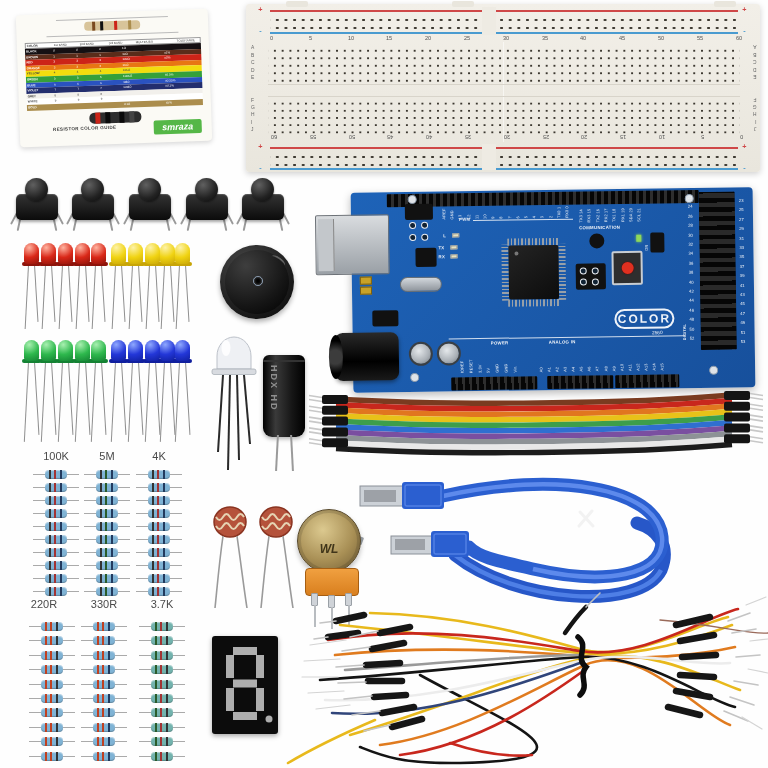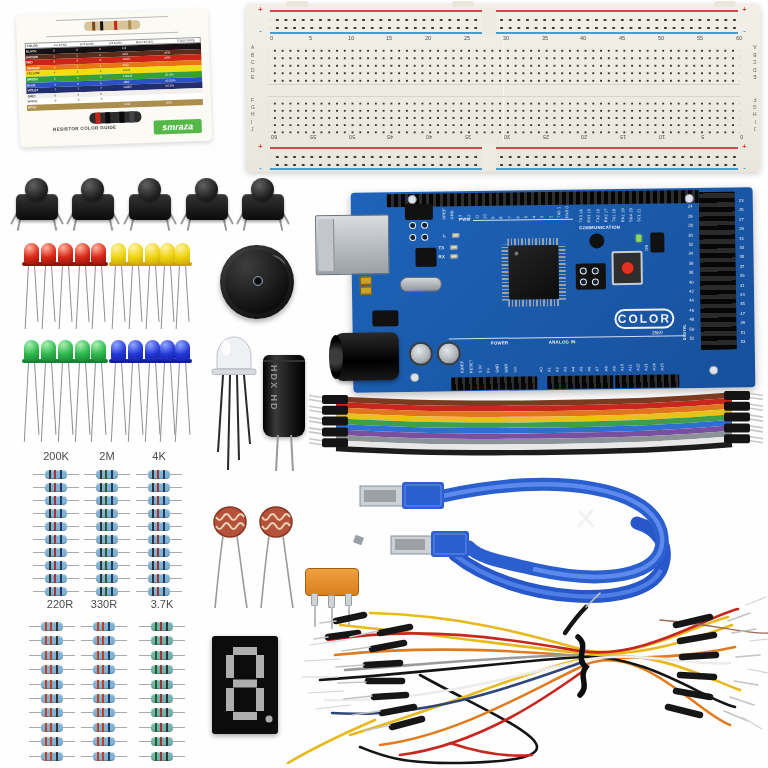--- a/index.html
+++ b/index.html
@@ -574,20 +574,23 @@
   </svg>
   <svg id="ldr2" style="left:253px;top:504px" width="46" height="112" viewBox="0 0 46 112">
     <ellipse cx="23" cy="18" rx="16" ry="15" fill="#b5523b" stroke="#8a3421" stroke-width="1.5"></ellipse>
     <path d="M9,13 q3.5,6 7,0 q3.5,-6 7,0 q3.5,6 7,0 q3.5,-6 7,0" fill="none" stroke="#e6d3b3" stroke-width="2"></path>
     <path d="M9,22 q3.5,6 7,0 q3.5,-6 7,0 q3.5,6 7,0 q3.5,-6 7,0" fill="none" stroke="#e6d3b3" stroke-width="2"></path>
     <path d="M16,32 C12,60 10,85 8,104" fill="none" stroke="#9a9a9a" stroke-width="1.6"></path>
     <path d="M30,32 C34,60 37,85 40,104" fill="none" stroke="#9a9a9a" stroke-width="1.6"></path>
   </svg>
 
   <div id="pot-notch"></div>
+  <div id="pot-body">
+    <div class="wl">WL</div>
+  </div>
   <div id="pot-base"></div>
   <div class="pot-leg-top" style="left:311px;top:593px"></div>
   <div class="pot-leg-top" style="left:328px;top:595px"></div>
   <div class="pot-leg-top" style="left:345px;top:593px"></div>
   <div class="pot-leg-pin" style="left:314px;top:605px"></div>
   <div class="pot-leg-pin" style="left:331px;top:607px"></div>
   <div class="pot-leg-pin" style="left:348px;top:605px"></div>
 
   <svg id="usbcable" style="left:355px;top:465px" width="340" height="150" viewBox="0 0 340 150">
     <path d="M100,90 C160,138 285,146 306,105 C316,80 302,64 282,58" fill="none" stroke="#2757c8" stroke-width="13" stroke-linecap="round"></path>
@@ -841,21 +844,21 @@
       <div class="led-leg" style="left: 11px; height: 73px; transform: rotate(-3.5deg);"></div>
       <div class="led-flange" style="background: rgb(16, 31, 158);"></div>
       <div class="led-dome" style="background: radial-gradient(circle at 35% 22%, rgb(143, 168, 255) 0%, rgb(35, 55, 216) 52%, rgb(16, 31, 158) 100%);"></div>
     </div>
     <div class="led" style="left: 174px; top: 340px;">
       <div class="led-leg" style="left: 5px; height: 80px; transform: rotate(3deg);"></div>
       <div class="led-leg" style="left: 11px; height: 73px; transform: rotate(-3.5deg);"></div>
       <div class="led-flange" style="background: rgb(16, 31, 158);"></div>
       <div class="led-dome" style="background: radial-gradient(circle at 35% 22%, rgb(143, 168, 255) 0%, rgb(35, 55, 216) 52%, rgb(16, 31, 158) 100%);"></div>
     </div>
-    <div class="res-label" style="left: 56px; top: 450px;">200K</div>
+    <div class="res-label" style="left: 56px; top: 450px;">100K</div>
     <div class="resistor" style="left: 33px; top: 470px;">
       <div class="res-lead"></div>
       <div class="res-body" style="background: rgb(127, 179, 213);">
         <div class="res-band" style="left: 3.5px; background: rgb(51, 51, 51);"></div>
         <div class="res-band" style="left: 9px; background: rgb(162, 51, 51);"></div>
         <div class="res-band" style="left: 14.5px; background: rgb(34, 58, 94);"></div>
       </div>
     </div>
     <div class="resistor" style="left: 33px; top: 483px;">
       <div class="res-lead"></div>
@@ -922,21 +925,21 @@
       </div>
     </div>
     <div class="resistor" style="left: 33px; top: 587px;">
       <div class="res-lead"></div>
       <div class="res-body" style="background: rgb(127, 179, 213);">
         <div class="res-band" style="left: 3.5px; background: rgb(51, 51, 51);"></div>
         <div class="res-band" style="left: 9px; background: rgb(162, 51, 51);"></div>
         <div class="res-band" style="left: 14.5px; background: rgb(34, 58, 94);"></div>
       </div>
     </div>
-    <div class="res-label" style="left: 107px; top: 450px;">2M</div>
+    <div class="res-label" style="left: 107px; top: 450px;">5M</div>
     <div class="resistor" style="left: 84px; top: 470px;">
       <div class="res-lead"></div>
       <div class="res-body" style="background: rgb(127, 179, 213);">
         <div class="res-band" style="left: 3.5px; background: rgb(51, 51, 51);"></div>
         <div class="res-band" style="left: 9px; background: rgb(42, 92, 42);"></div>
         <div class="res-band" style="left: 14.5px; background: rgb(34, 58, 94);"></div>
       </div>
     </div>
     <div class="resistor" style="left: 84px; top: 483px;">
       <div class="res-lead"></div>
@@ -1084,21 +1087,21 @@
       </div>
     </div>
     <div class="resistor" style="left: 136px; top: 587px;">
       <div class="res-lead"></div>
       <div class="res-body" style="background: rgb(127, 179, 213);">
         <div class="res-band" style="left: 3.5px; background: rgb(51, 51, 51);"></div>
         <div class="res-band" style="left: 9px; background: rgb(162, 51, 51);"></div>
         <div class="res-band" style="left: 14.5px; background: rgb(34, 58, 94);"></div>
       </div>
     </div>
-    <div class="res-label" style="left: 60px; top: 598px;">220R</div>
+    <div class="res-label" style="left: 44px; top: 598px;">220R</div>
     <div class="resistor" style="left: 29px; top: 622px;">
       <div class="res-lead"></div>
       <div class="res-body" style="background: rgb(127, 179, 213);">
         <div class="res-band" style="left: 3.5px; background: rgb(192, 64, 32);"></div>
         <div class="res-band" style="left: 9px; background: rgb(192, 64, 32);"></div>
         <div class="res-band" style="left: 14.5px; background: rgb(51, 51, 51);"></div>
       </div>
     </div>
     <div class="resistor" style="left: 29px; top: 636.4px;">
       <div class="res-lead"></div>

